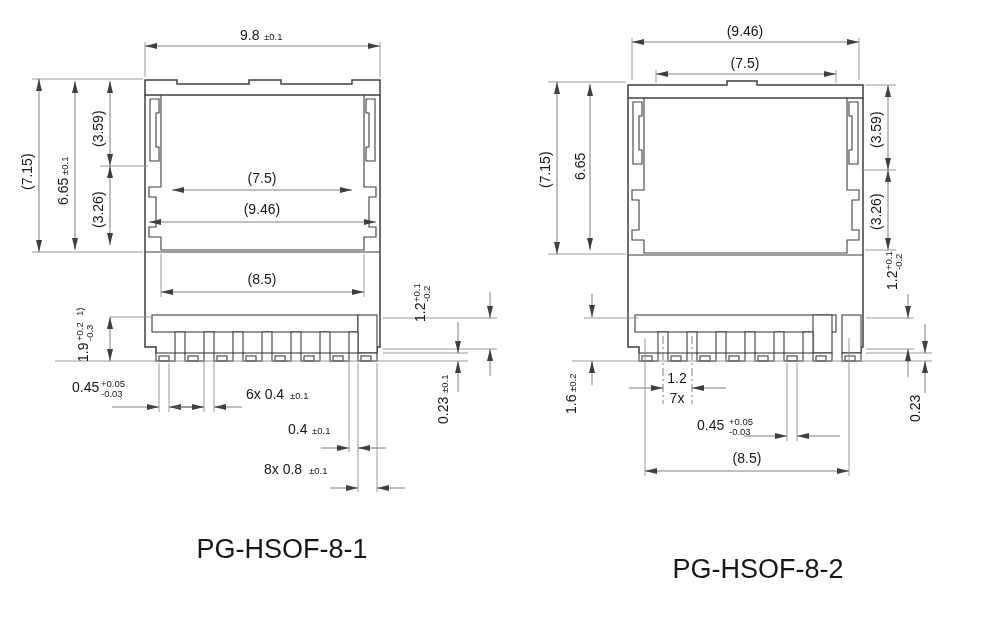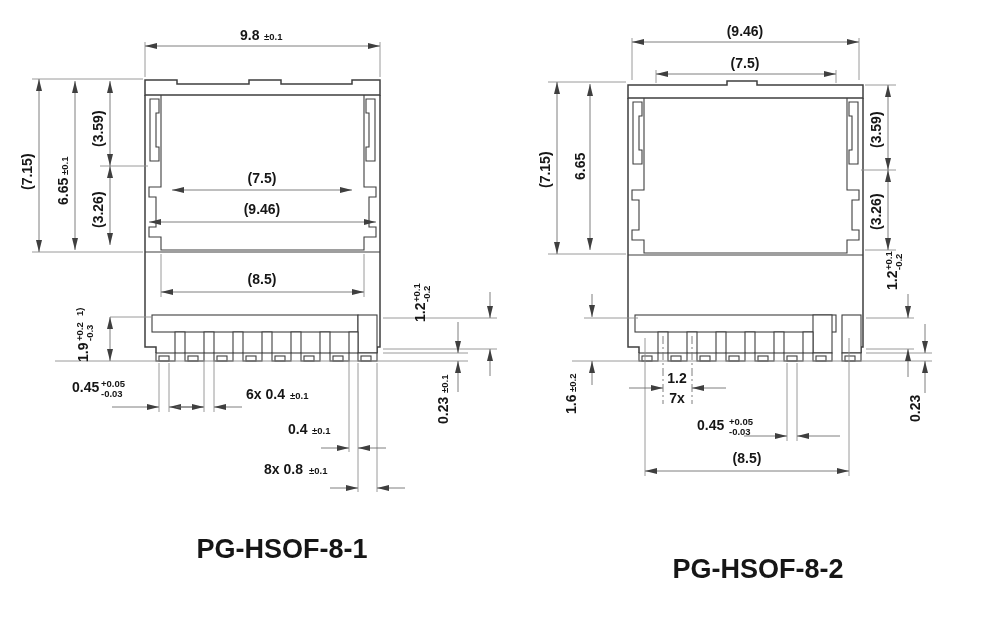--- a/index.html
+++ b/index.html
@@ -1,16 +1,16 @@
 <!DOCTYPE html>
 <html><head>
 <meta charset="utf-8">
 <style>
   html,body{margin:0;padding:0;background:#ffffff;}
-  #stage{position:relative;width:998px;height:635px;background:#fff;overflow:hidden;font-weight:bold;}
+  #stage{position:relative;width:998px;height:635px;background:#fff;overflow:hidden;}
   svg text{font-family:"Liberation Sans","DejaVu Sans",sans-serif;fill:#161616;}
   .o1{stroke:#3f3f3f;stroke-width:1.5;fill:none;stroke-linejoin:miter;}
   .o2{stroke:#3f3f3f;stroke-width:1.1;fill:none;}
   .of{stroke:#3f3f3f;stroke-width:1.1;fill:#ffffff;}
   .ext{stroke:#8f8f8f;stroke-width:0.9;fill:none;}
   .dim{stroke:#6f6f6f;stroke-width:0.9;fill:none;}
   .cl{stroke:#6f6f6f;stroke-width:0.9;fill:none;stroke-dasharray:8 3 2 3;}
   .t14{font-size:14px;}
   .t9{font-size:9.5px;}
   .title{font-size:27px;}

